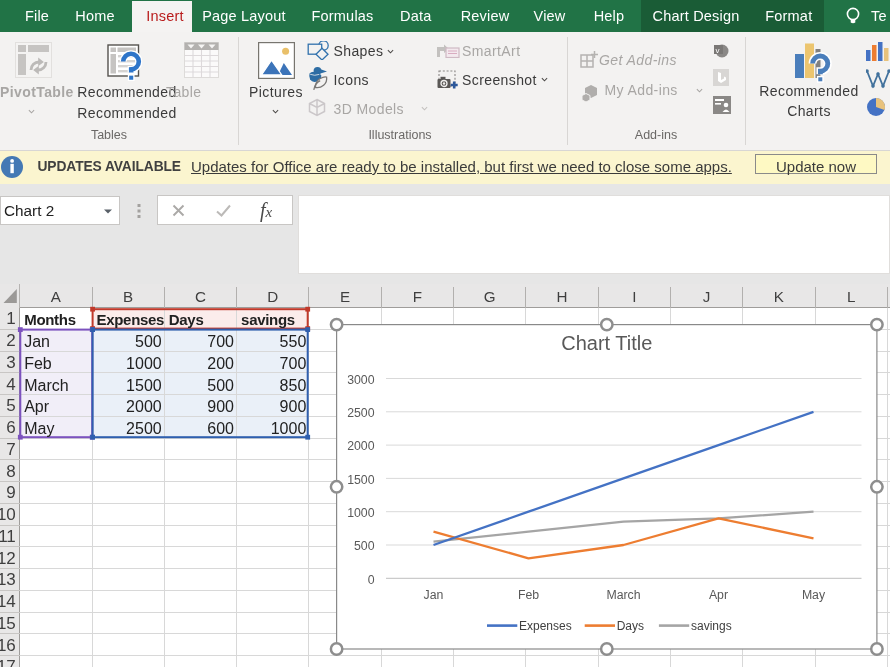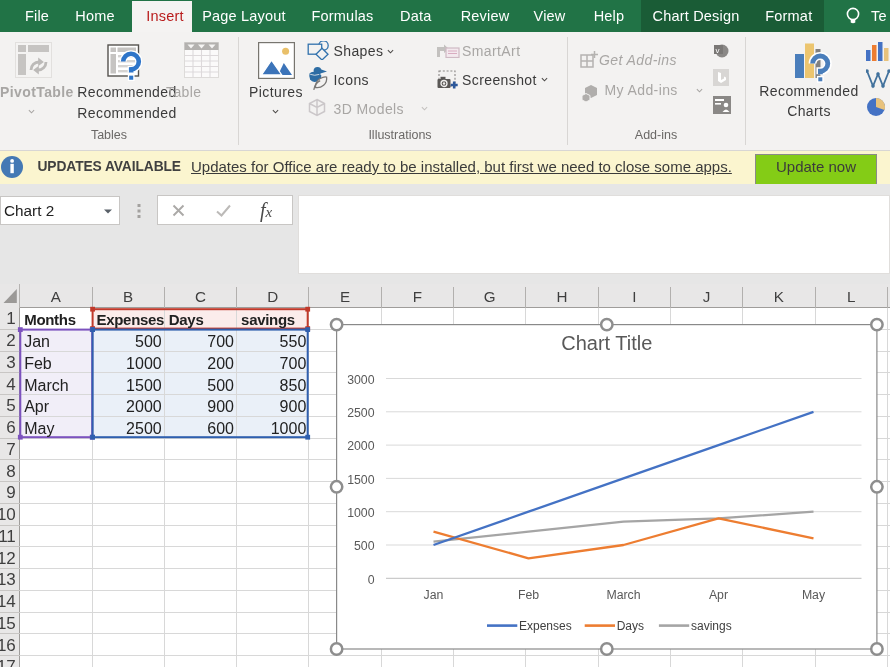--- a/index.html
+++ b/index.html
@@ -390,21 +390,21 @@
 <path d="M10 10 L10 1 A9 9 0 0 1 18.5 13 Z" fill="#E8C27C"></path>
 </svg>
 <div class="abs" style="left:0;top:151px;width:890px;height:33px;background:#FBF5CF"></div>
 <svg class="abs" style="left:1px;top:156px" width="22" height="22" viewBox="0 0 22 22">
 <circle cx="11" cy="11" r="11" fill="#4479B4"></circle>
 <rect x="9.4" y="7.8" width="3.4" height="9.4" fill="#fff"></rect>
 <circle cx="11.1" cy="4.9" r="1.9" fill="#fff"></circle>
 </svg>
 <div class="abs" style="left:37.5px;top:158.8px;font-size:13.8px;font-weight:bold;color:#404040;letter-spacing:-0.1px;">UPDATES AVAILABLE</div>
 <div class="abs" style="left:191px;top:157.8px;font-size:15px;color:#3b3b3b;text-decoration:underline;">Updates for Office are ready to be installed, but first we need to close some apps.</div>
-<div class="abs" style="left:755px;top:153.5px;width:122px;height:31px;background:#84cc16;border:1px solid #8a8a8a;box-sizing:border-box;font-size:15px;color:#3b3b3b;text-align:center;line-height:23px;">Update now</div>
+<div class="abs" style="left:755px;top:153.5px;width:122px;height:20px;background:#fef9c3;border:1px solid #8a8a8a;box-sizing:border-box;font-size:15px;color:#3b3b3b;text-align:center;line-height:23px;">Update now</div>
 <div class="abs" style="left:0;top:184px;width:890px;height:100px;background:#E6E6E6"></div>
 <div class="abs" style="left:0;top:196px;width:119.5px;height:29px;background:#fff;border:1px solid #c8c6c4;box-sizing:border-box"></div>
 <div class="abs" style="left:4px;top:202px;font-size:15.3px;color:#222;">Chart 2</div>
 <svg class="abs" style="left:103.5px;top:209px" width="8" height="5" viewBox="0 0 8 5">
       <polygon points="0,0.5 8,0.5 4,4.5" fill="#596068"></polygon>
     </svg>
 <svg class="abs" style="left:137px;top:203.5px" width="4" height="14" viewBox="0 0 4 14">
 <rect x="0.5" y="0" width="3" height="3" fill="#a3a19f"></rect>
       <rect x="0.5" y="5.5" width="3" height="3" fill="#a3a19f"></rect>
       <rect x="0.5" y="11" width="3" height="3" fill="#a3a19f"></rect>

